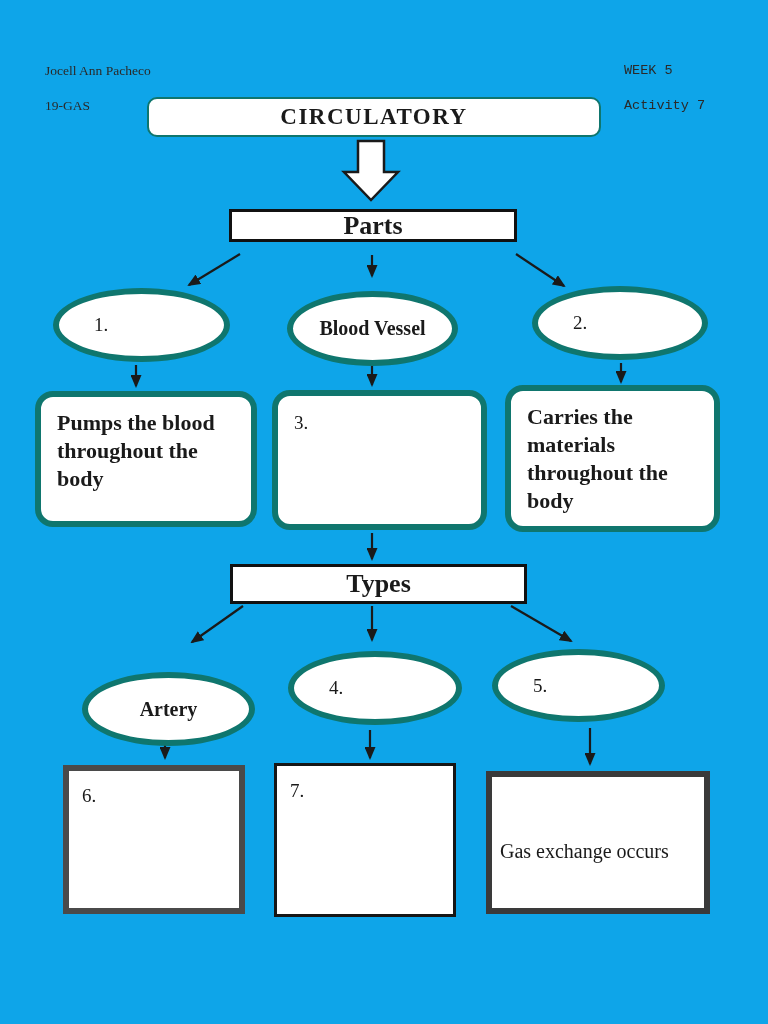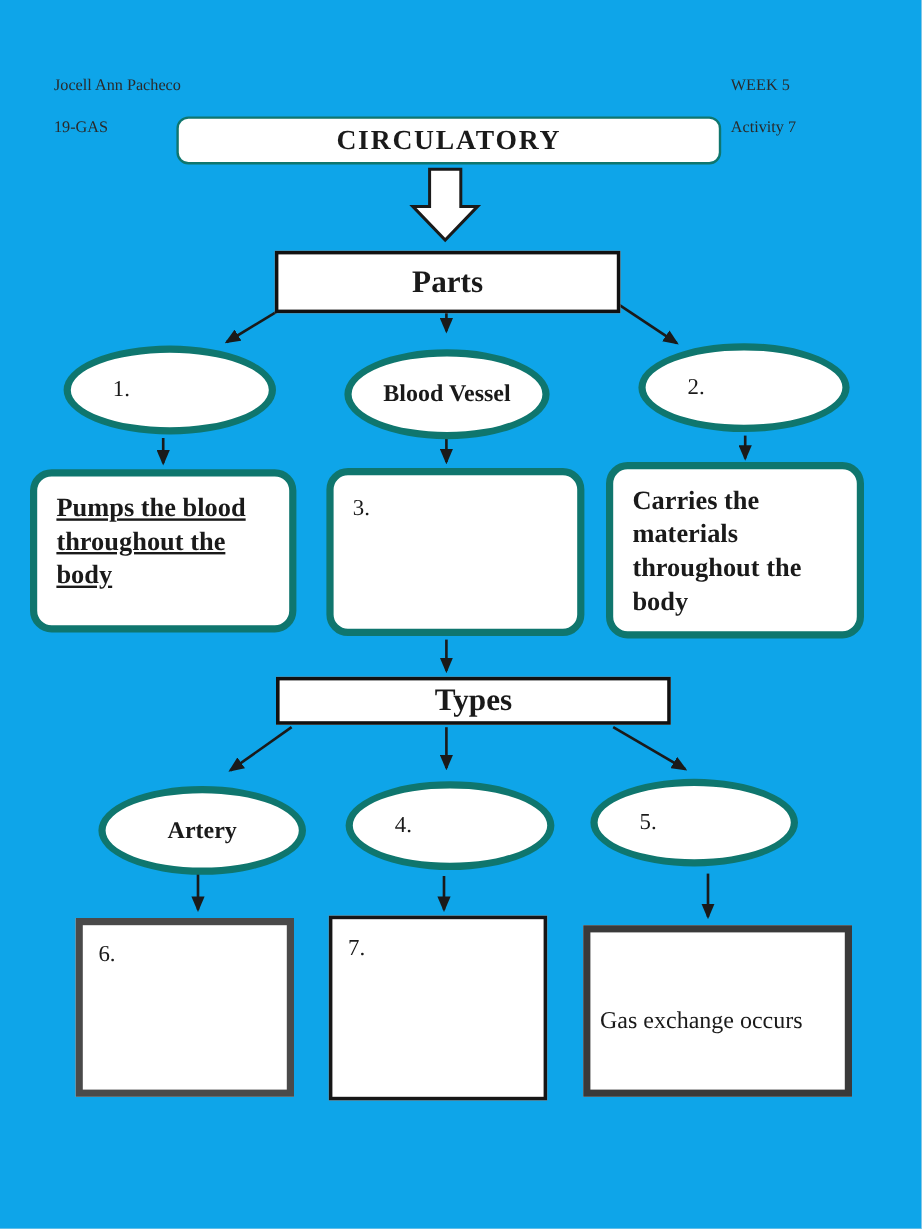--- a/index.html
+++ b/index.html
@@ -54,21 +54,21 @@
 </style>
 </head>
 <body>
 
 <div id="page">
 
   <div class="abs hdr-text" style="left:45px;top:44px;">
     <div>Jocell Ann Pacheco</div>
     <div>19-GAS</div>
   </div>
-  <div class="abs hdr-text" style="left:609px;top:44px;">
+  <div class="abs hdr-text" style="left:624px;top:44px;font-family:Liberation Mono, monospace;">
     <div>WEEK 5</div>
     <div>Activity 7</div>
   </div>
 
   <svg class="layer" width="768" height="1024" viewBox="0 0 768 1024">
     <defs>
       <marker id="ah" markerUnits="userSpaceOnUse" markerWidth="13" markerHeight="11" refX="11" refY="5.5" orient="auto">
         <path d="M0,0 L13,5.5 L0,11 Z" fill="#1a1a1a"></path>
       </marker>
     </defs>
@@ -92,49 +92,49 @@
   <div class="nodes-layer">
 
     <div class="node title-box" style="left:147px;top:97px;width:454px;height:40px;">
       <span>CIRCULATORY</span>
     </div>
 
     <svg class="abs" style="left:337px;top:139px;" width="70" height="64" viewBox="0 0 70 64">
       <path d="M21,2 L47,2 L47,33 L61,33 L34,61 L7,33 L21,33 Z" fill="#ffffff" stroke="#1a1a1a" stroke-width="2.5" stroke-linejoin="miter"></path>
     </svg>
 
-    <div class="node section-box" style="left:229px;top:209px;width:288px;height:52px;">
+    <div class="node section-box" style="left:229px;top:209px;width:288px;height:33px;">
       <span>Parts</span>
     </div>
 
     <div class="node oval" style="left:53px;top:288px;width:177px;height:74px;">
       <span class="num">1.</span>
     </div>
     <div class="node oval centered" style="left:287px;top:291px;width:171px;height:75px;">
       <span>Blood Vessel</span>
     </div>
     <div class="node oval" style="left:532px;top:286px;width:176px;height:74px;">
       <span class="num">2.</span>
     </div>
 
-    <div class="node rounded-box" style="left:25px;top:391px;width:222px;height:136px;text-decoration:underline;">
+    <div class="node rounded-box" style="left:35px;top:391px;width:222px;height:136px;">
       <span>Pumps the blood throughout the body</span>
     </div>
     <div class="node rounded-box" style="left:272px;top:390px;width:215px;height:140px;">
       <span class="corner-label">3.</span>
     </div>
     <div class="node rounded-box" style="left:505px;top:385px;width:215px;height:147px;">
       <span>Carries the materials throughout the body</span>
     </div>
 
-    <div class="node section-box" style="left:230px;top:564px;width:329px;height:40px;text-align:center;">
+    <div class="node section-box" style="left:230px;top:564px;width:297px;height:40px;text-align:center;">
       <span>Types</span>
     </div>
 
-    <div class="node oval centered" style="left:82px;top:655px;width:173px;height:74px;">
+    <div class="node oval centered" style="left:82px;top:672px;width:173px;height:74px;">
       <span>Artery</span>
     </div>
     <div class="node oval" style="left:288px;top:651px;width:174px;height:74px;">
       <span class="num">4.</span>
     </div>
     <div class="node oval" style="left:492px;top:649px;width:173px;height:73px;">
       <span class="num">5.</span>
     </div>
 
     <div class="node plain-box" style="left:63px;top:765px;width:182px;height:149px;border-color:#4a4a4a;">

